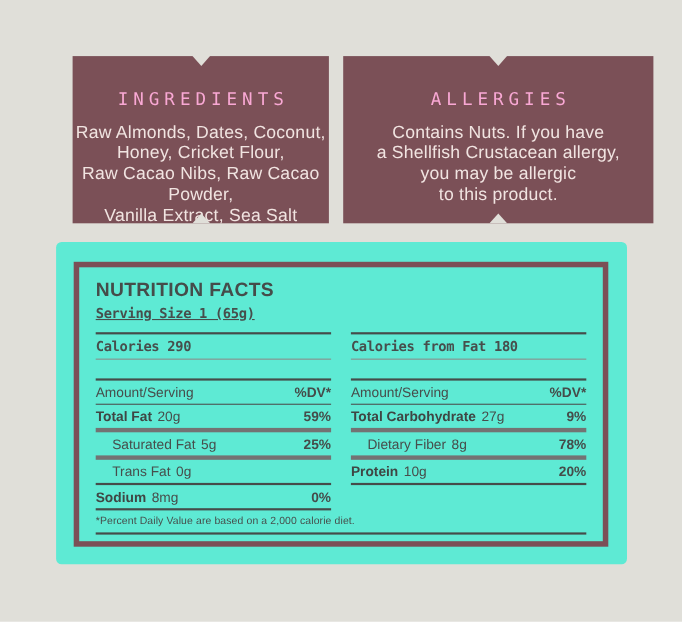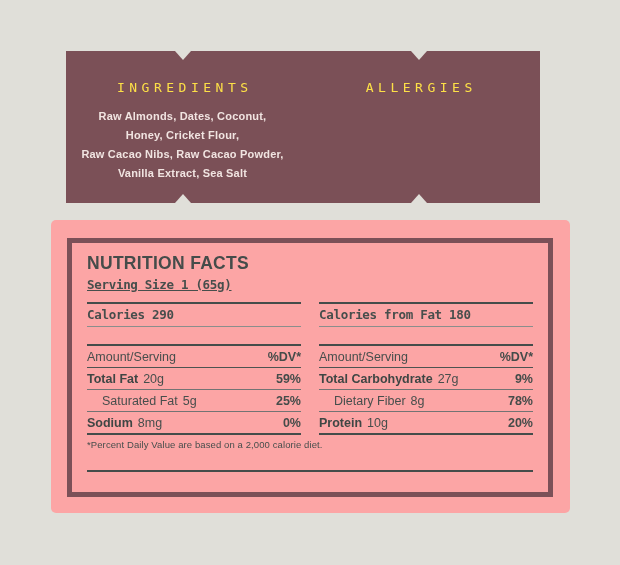--- a/index.html
+++ b/index.html
@@ -14,46 +14,45 @@
   .tagbox{
     position:absolute;
     top:51px;height:152px;
     background:#7b5057;
     color:#f1e4e1;
     text-align:center;
     box-sizing:border-box;
     padding-top:29px;
   }
   .tagbox.ingredients{left:66px;width:233px;}
-  .tagbox.allergies{left:298px;width:242px;}
+  .tagbox.allergies{left:312px;width:282px;}
   .notch{position:absolute;left:50%;transform:translateX(-50%);width:0;height:0;
     border-left:8px solid transparent;border-right:8px solid transparent;}
   .notch-top{top:0;border-top:9px solid #e0dfd9;}
   .notch-bottom{bottom:0;border-bottom:9px solid #e0dfd9;}
   .tagbox h2{
     margin:0 0 12px 0;
     font-family:"DejaVu Sans Mono", monospace;
     font-weight:400;
-    font-size:13px;
+    font-size:16px;
     letter-spacing:4.5px;
     padding-left:4.5px; 
-    color:#fde047;
+    color:#f9a8d4;
   }
   .tagbox .body-text{
-    font-size:11px;
+    font-size:16px;
     line-height:19px;
     letter-spacing:0.2px;
-    font-weight:bold;
   }
   
   .card{
     position:absolute;
     left:51px;top:220px;
     width:519px;height:293px;
-    background:#fca5a5;
+    background:#5eead4;
     border-radius:5px;
   }
   .panel{
     position:absolute;
     left:16px;top:18px;
     width:486px;height:259px;
     box-sizing:border-box;
     border:5px solid #7b5057;
     padding:10px 15px 0 15px;
     color:#474e4c;
@@ -84,53 +83,54 @@
     line-height:22px;height:22px;
     border-bottom:1px solid #8a8e8c;
   }
   .spacer{height:17px;}
   .table{border-top:2px solid #454c4a;}
   .nrow{
     display:flex;align-items:center;
     height:21px;font-size:12.5px;
   }
   .nrow.hdr{border-bottom:1.5px solid #4c5351;}
-  .nrow.r1{border-bottom:1px solid #737373;}
+  .nrow.r1{border-bottom:4px solid #737373;}
   .nrow.r2{border-bottom:2px solid #454c4a;}
   .nname{white-space:nowrap;}
   .bold{font-weight:700;color:#3f4644;}
   .indent{padding-left:15px;}
   .namt{margin-left:5px;white-space:nowrap;}
   .ndv{margin-left:auto;font-weight:700;color:#454c4a;}
   .hdr .ndv{font-weight:700;}
   .footnote{
     margin-top:4px;
     font-size:9.5px;
     letter-spacing:0.1px;
-    padding-bottom:20px;
+    padding-bottom:5px;
     border-bottom:2px solid #454c4a;
     color:#474e4c;
   }
 </style>
 </head>
 <body>
 
 <div class="canvas">
 
   <div class="tagbox ingredients">
     <div class="notch notch-top"></div>
     <div class="notch notch-bottom"></div>
     <h2>INGREDIENTS</h2>
     <div class="body-text">Raw Almonds, Dates, Coconut,<br>Honey, Cricket Flour,<br>Raw Cacao Nibs, Raw Cacao Powder,<br>Vanilla Extract, Sea Salt</div>
   </div>
 
   <div class="tagbox allergies">
     <div class="notch notch-top"></div>
     <div class="notch notch-bottom"></div>
     <h2>ALLERGIES</h2>
+    <div class="body-text">Contains Nuts. If you have<br>a Shellfish Crustacean allergy,<br>you may be allergic<br>to this product.</div>
   </div>
 
   <div class="card">
     <div class="panel">
       <h1 class="panel-title">NUTRITION FACTS</h1>
       <div class="serving">Serving Size 1 (65g)</div>
 
       <div class="cols">
 
         <div class="col">
@@ -147,20 +147,25 @@
               <span class="nname bold">Total Fat</span>
               <span class="namt">20g</span>
               <span class="ndv">59%</span>
             </div>
             <div class="nrow r1">
               <span class="nname indent">Saturated Fat</span>
               <span class="namt">5g</span>
               <span class="ndv">25%</span>
             </div>
             <div class="nrow r2">
+              <span class="nname indent">Trans Fat</span>
+              <span class="namt">0g</span>
+              <span class="ndv"></span>
+            </div>
+            <div class="nrow r2">
               <span class="nname bold">Sodium</span>
               <span class="namt">8mg</span>
               <span class="ndv">0%</span>
             </div>
           </div>
         </div>
 
         <div class="col">
           <div class="cal-block">
             <div class="cal-row">Calories from Fat 180</div>

